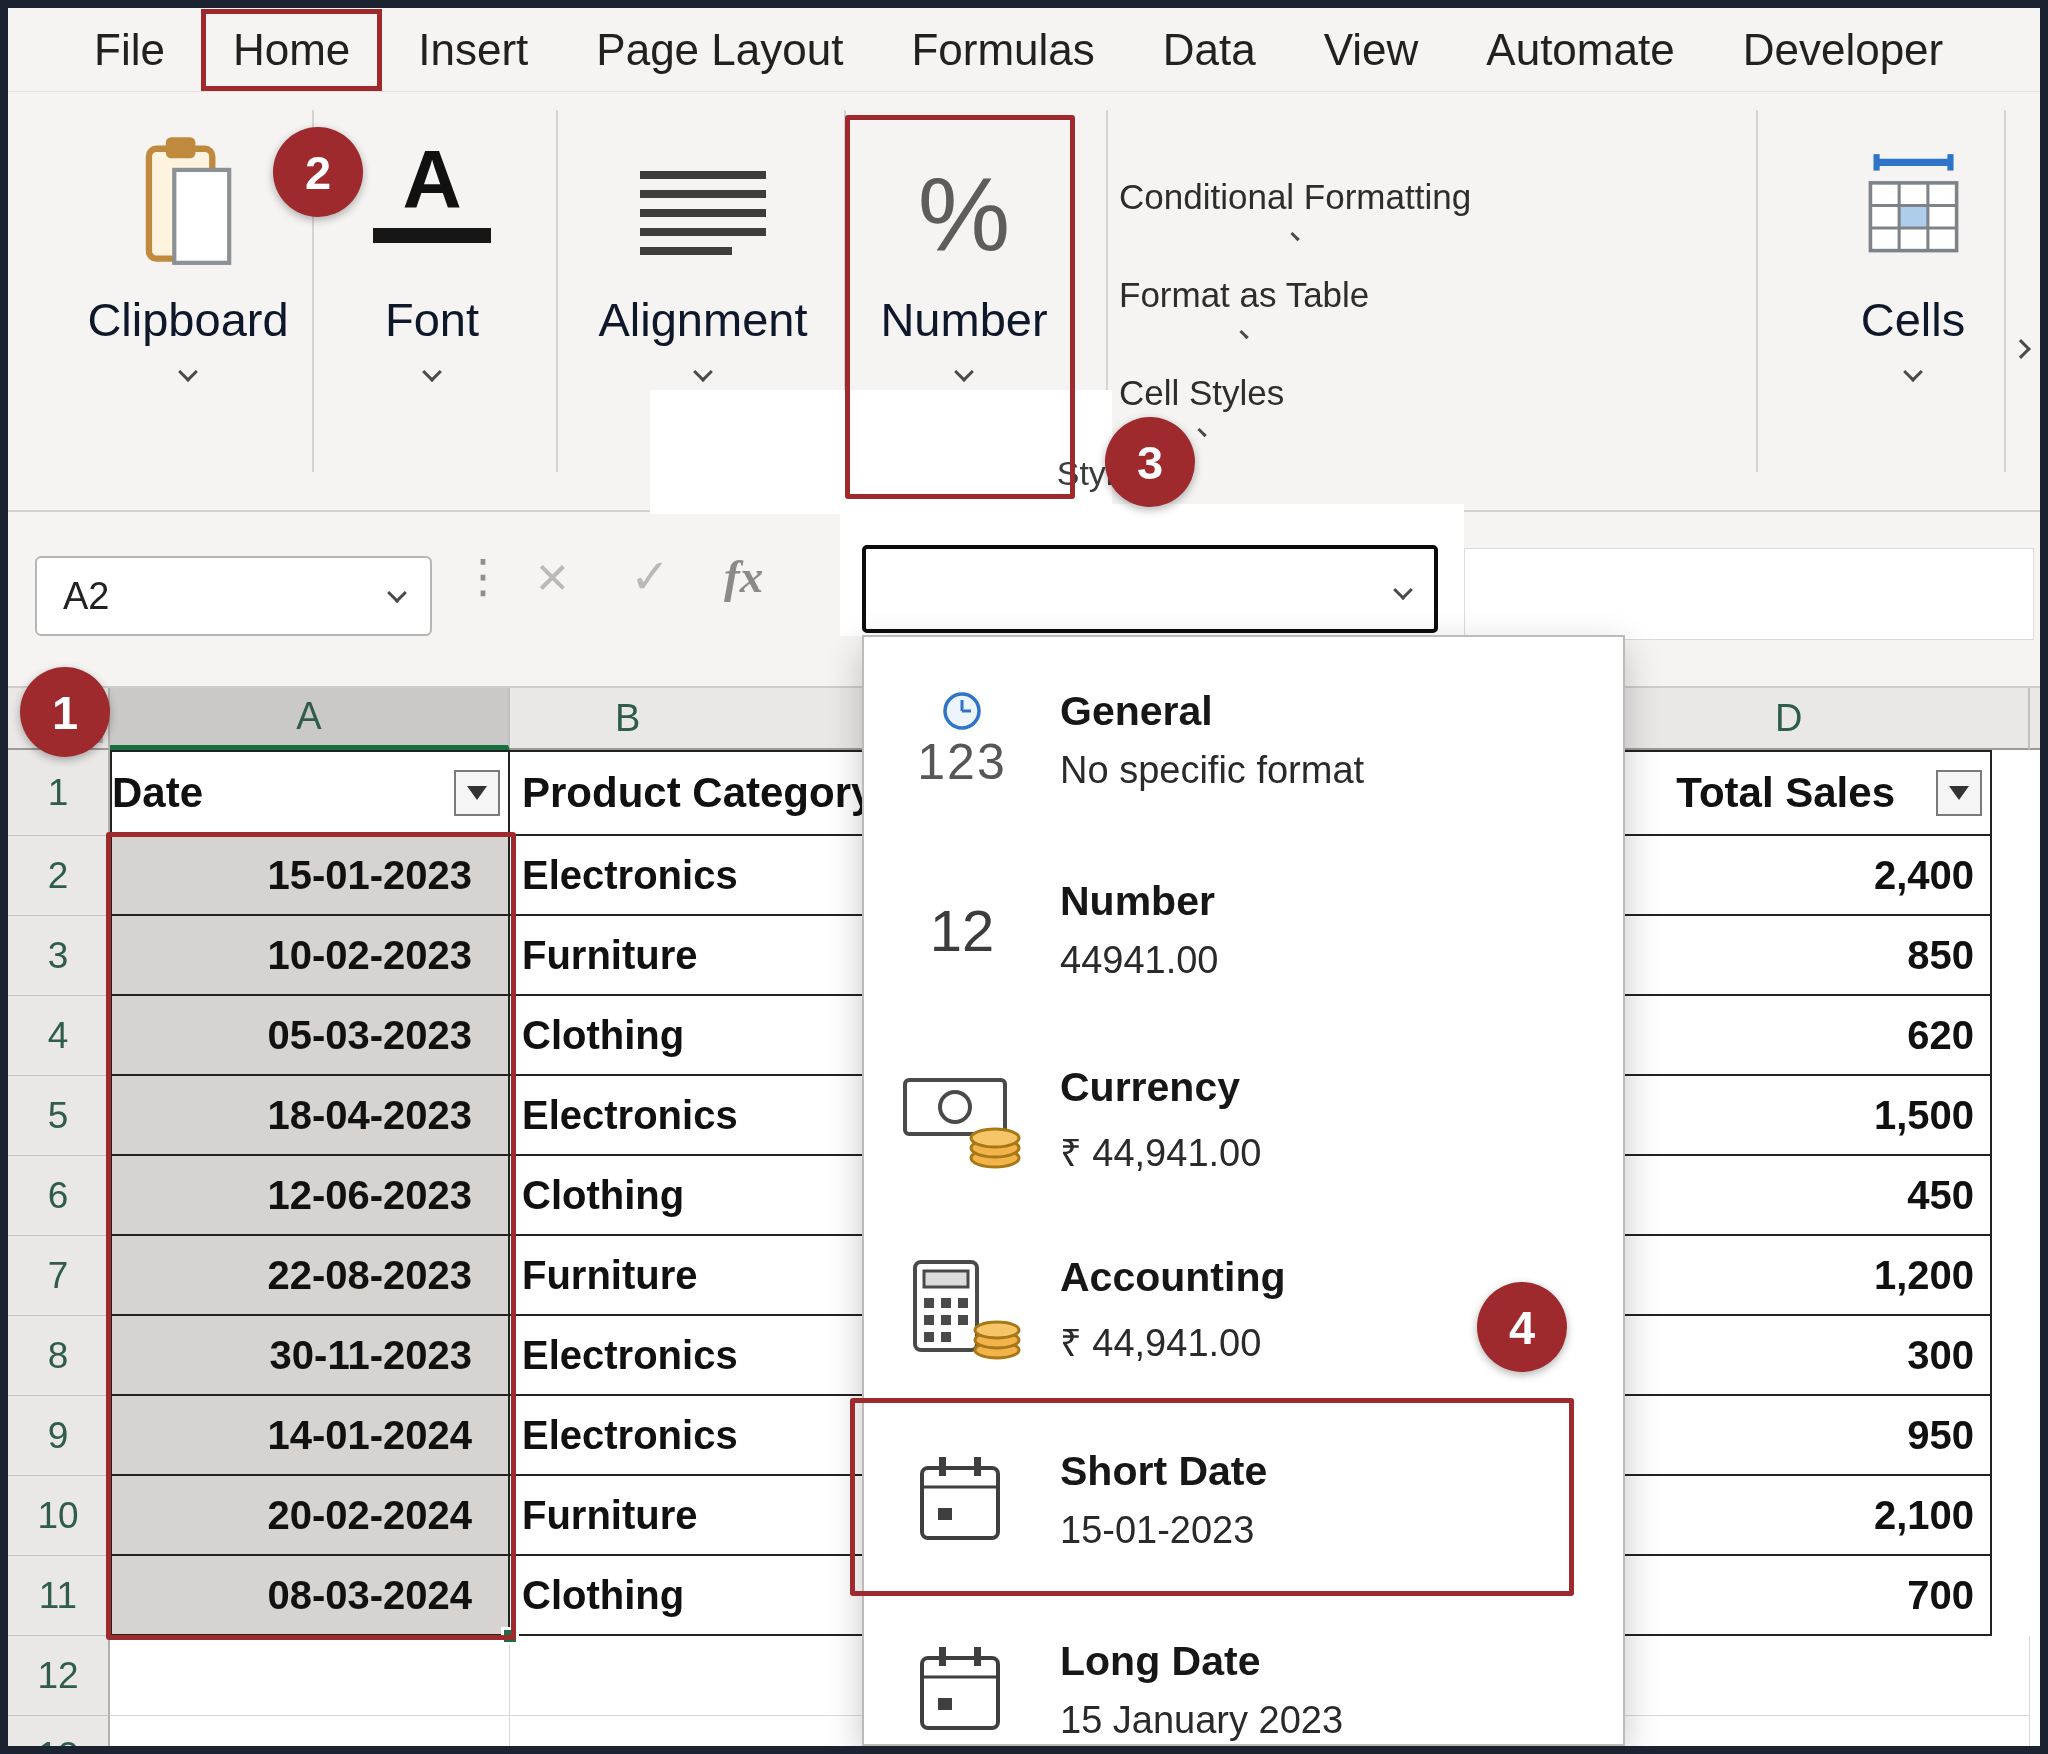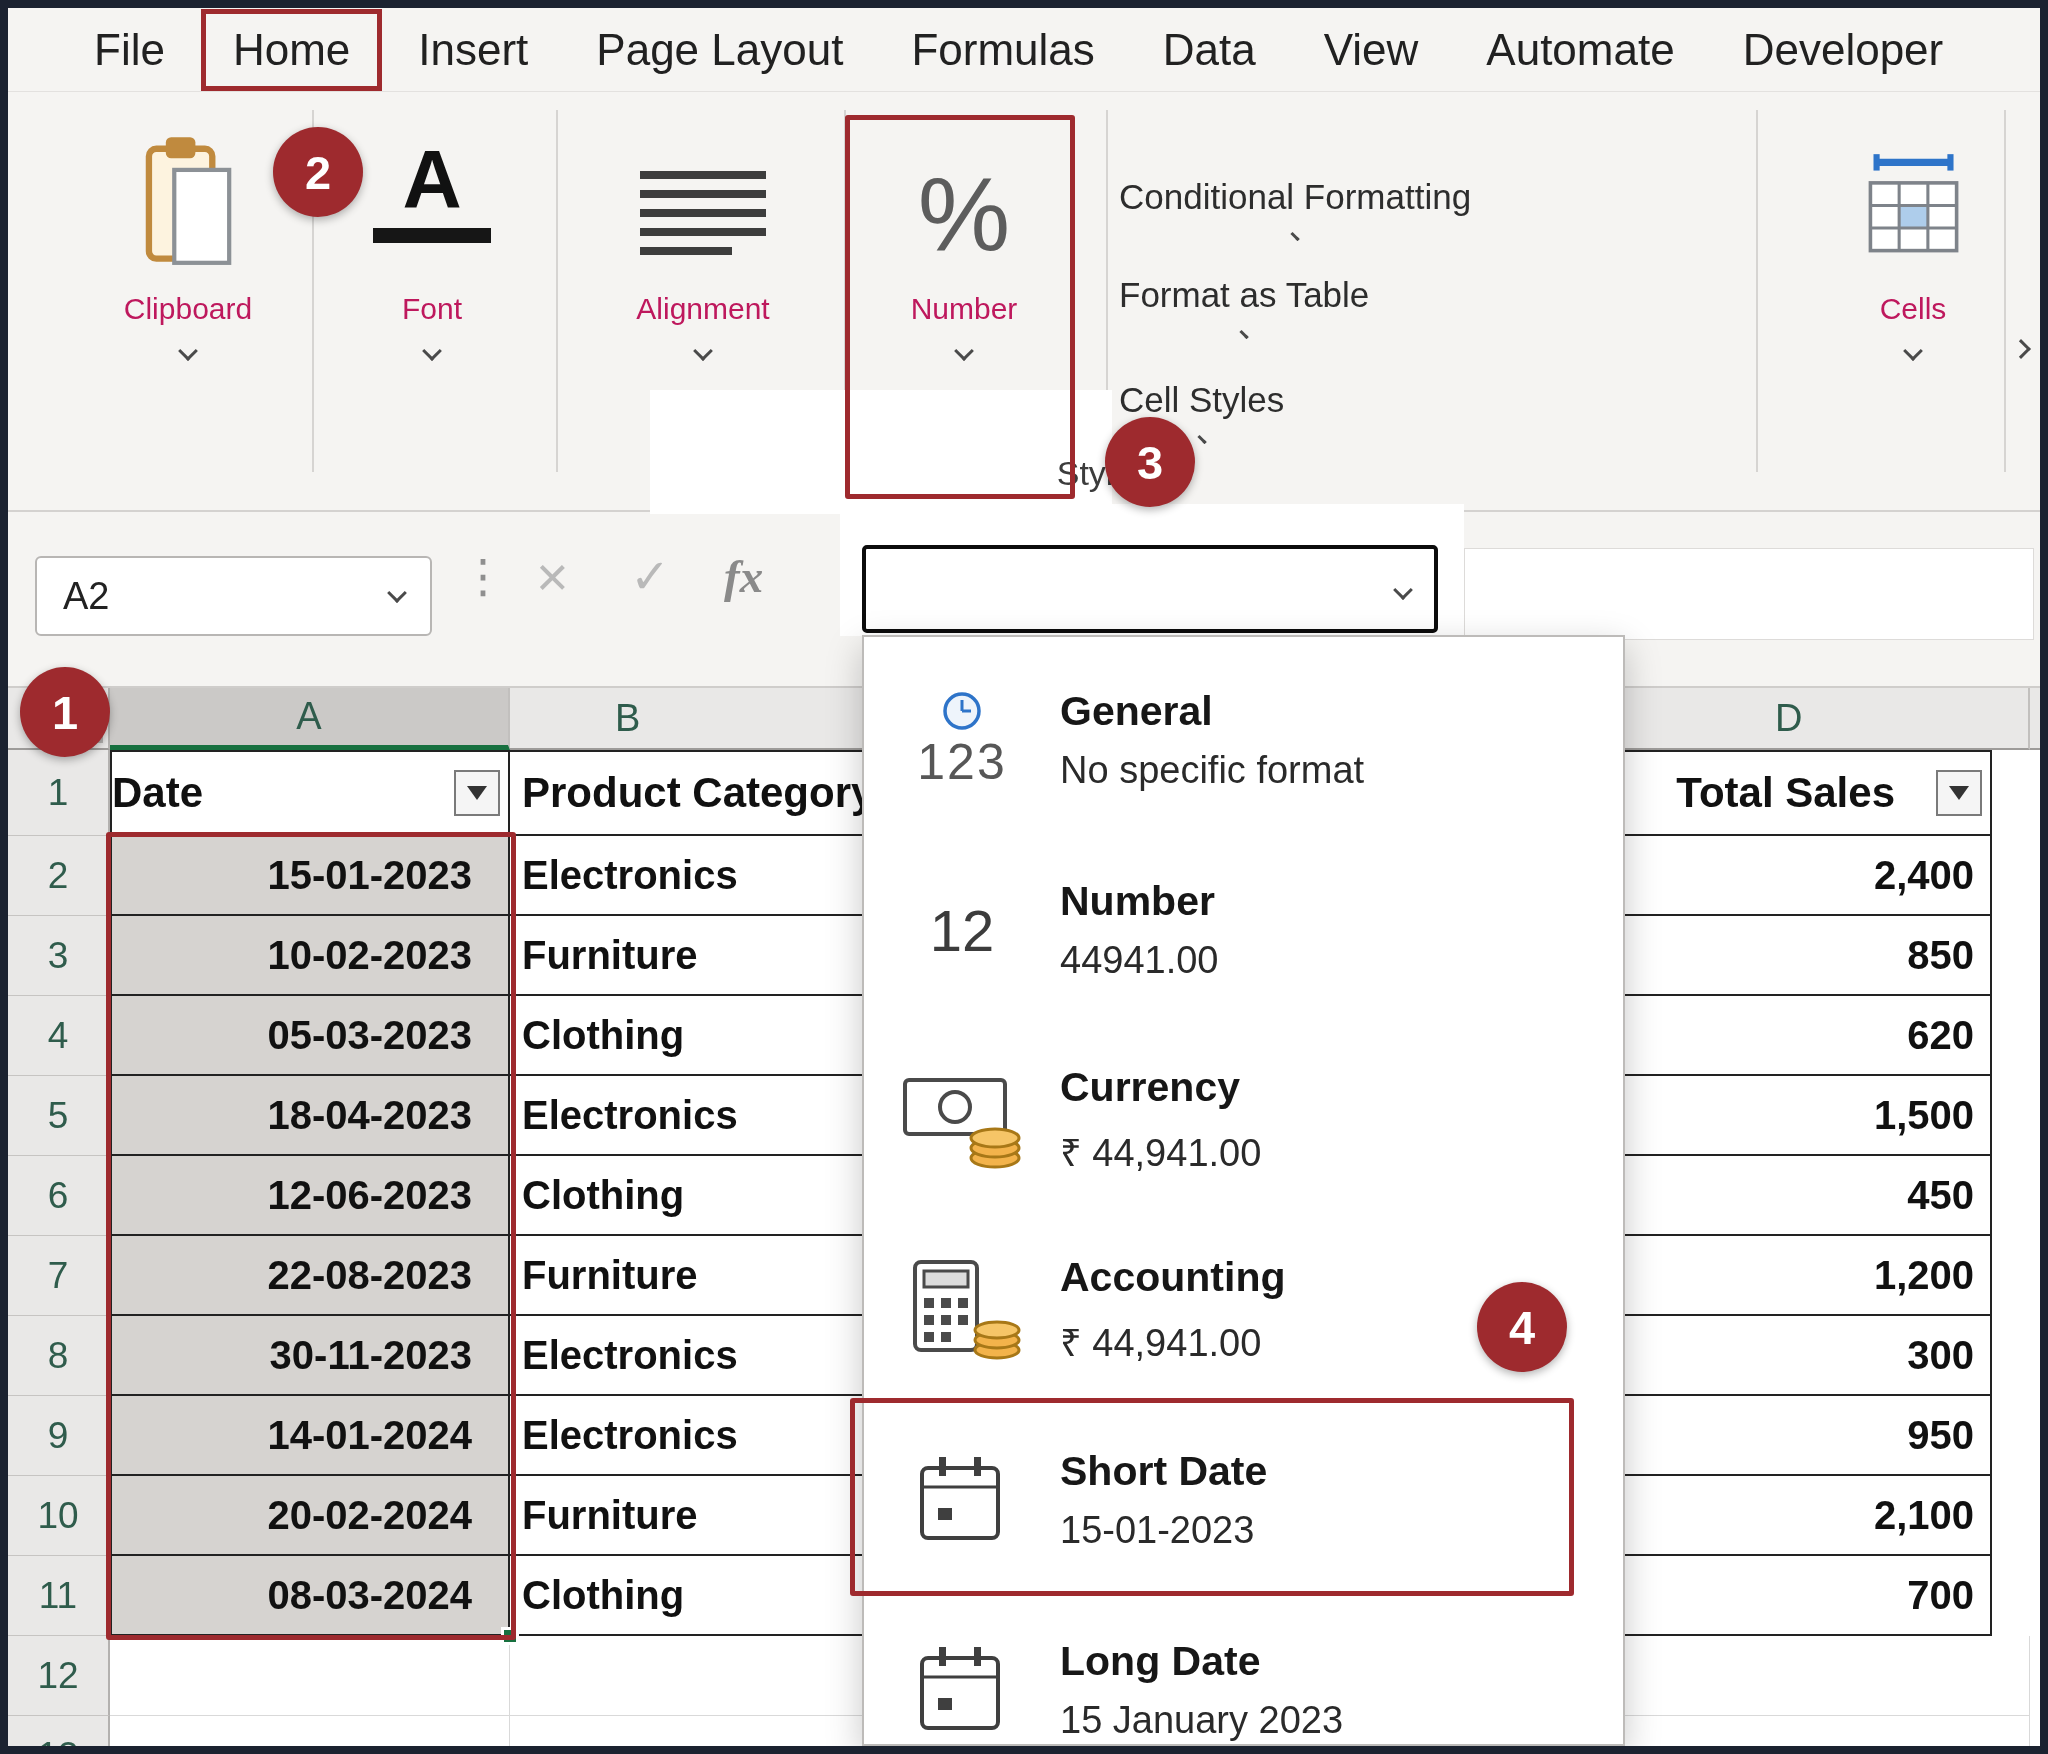--- a/index.html
+++ b/index.html
@@ -12,21 +12,21 @@
              display:flex; align-items:center; padding-left:52px; border-bottom:1px solid #e3e1df; z-index:1;}
   .mtab { position:relative; font-size:44px; color:#212121; padding:14px 34px; white-space:nowrap; }
   .mtab.active::after { content:""; position:absolute; inset:-2px 2px; border:5px solid #9e2a2e; }
 
   
   .ribbon { position:absolute; left:0; top:84px; width:100%; height:420px; background:#f5f4f2;
             border-bottom:2px solid #d4d2d0; z-index:1; }
   .rdiv { position:absolute; top:18px; bottom:38px; width:2px; background:#d6d4d2; }
   .rgroup { position:absolute; top:22px; height:380px; display:flex; flex-direction:column; align-items:center; }
   .rg-icon { height:152px; display:flex; align-items:flex-end; justify-content:center; }
-  .rg-label { margin-top:26px; font-size:30px; color:#be185d; white-space:nowrap; }
+  .rg-label { margin-top:26px; font-size:47px; color:#0f172a; white-space:nowrap; }
   .chev { display:inline-block; width:14px; height:14px; border-right:3.5px solid #4a4a4a;
           border-bottom:3.5px solid #4a4a4a; transform:rotate(45deg); }
   .rg-chev { margin-top:18px; }
   .chev.sm { width:10px; height:10px; border-width:3px; }
   .chev.right { transform:rotate(-45deg); }
 
   .font-glyph { font-size:82px; font-weight:700; color:#111; line-height:1; }
   .font-bar { width:118px; height:15px; background:#161616; margin-top:8px; }
   .align-lines div { width:126px; height:8px; background:#3d3d3d; margin-bottom:11px; }
   .pct-glyph { font-size:104px; color:#5d5d5d; line-height:1; }
@@ -191,21 +191,21 @@
         <svg width="50" height="50" viewBox="0 0 50 50">
           <rect x="3" y="7" width="44" height="38" fill="#fff" stroke="#5d7fae" stroke-width="3"></rect>
           <rect x="3" y="7" width="44" height="11" fill="#9dc3e6"></rect>
           <line x1="17" y1="7" x2="17" y2="45" stroke="#5d7fae" stroke-width="2.5"></line>
           <line x1="32" y1="7" x2="32" y2="45" stroke="#5d7fae" stroke-width="2.5"></line>
           <line x1="3" y1="31" x2="47" y2="31" stroke="#5d7fae" stroke-width="2.5"></line>
         </svg>
         <span class="lbl">Format as Table</span>
         <span class="chev sm"></span>
       </div>
-      <div class="styles-row" style="top:270px;">
+      <div class="styles-row" style="top:263px;">
         <svg width="50" height="50" viewBox="0 0 50 50">
           <rect x="3" y="5" width="40" height="40" fill="#fff" stroke="#8a8f94" stroke-width="3"></rect>
           <line x1="23" y1="5" x2="23" y2="45" stroke="#8a8f94" stroke-width="2.5"></line>
           <line x1="3" y1="25" x2="43" y2="25" stroke="#8a8f94" stroke-width="2.5"></line>
           <path d="M26 36 L40 22 L47 29 L33 43 Z" fill="#f5c26b" stroke="#b98a3a" stroke-width="2.5"></path>
         </svg>
         <span class="lbl">Cell Styles</span>
         <span class="chev sm"></span>
       </div>
     </div>

